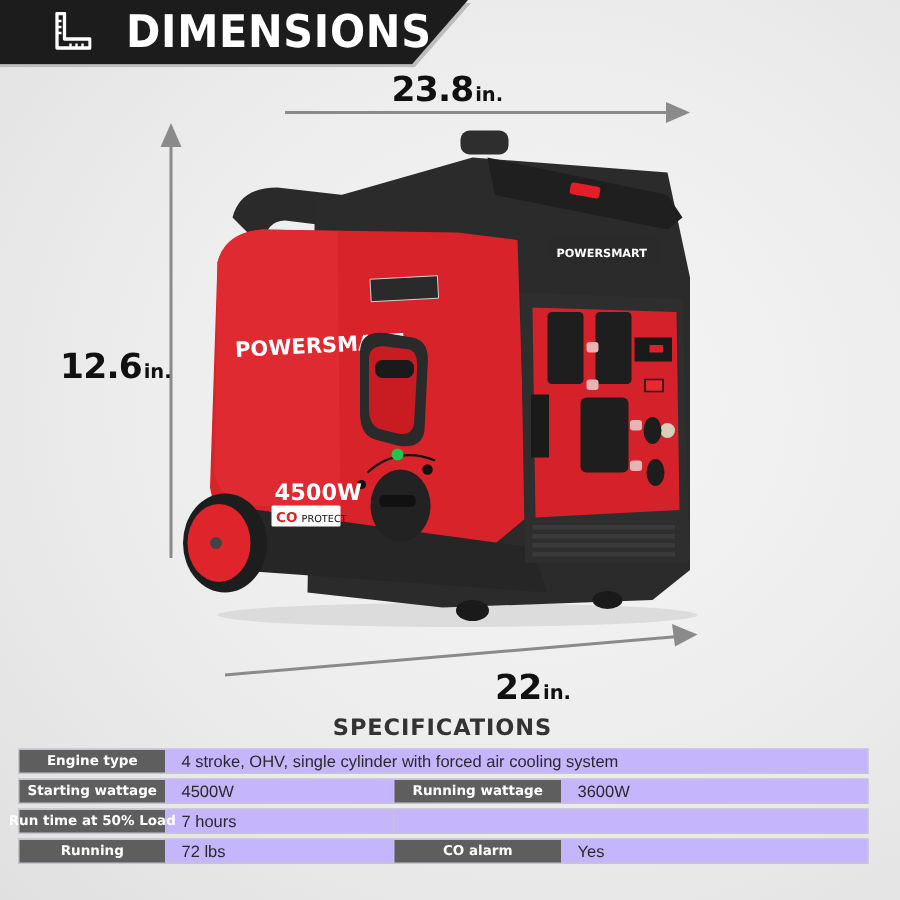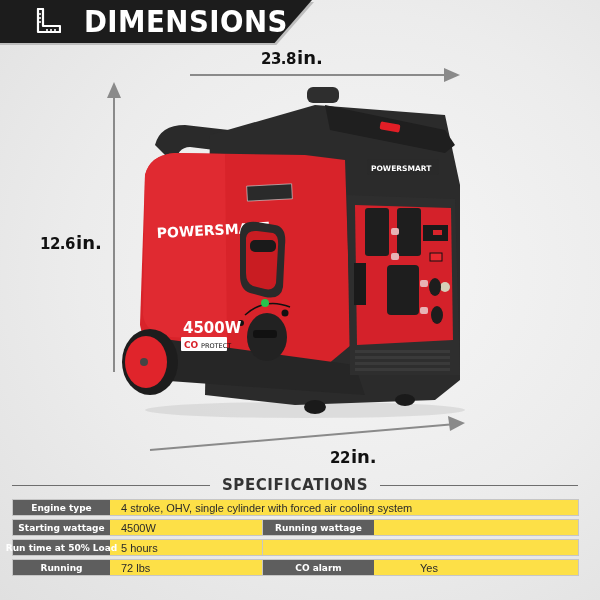--- a/index.html
+++ b/index.html
@@ -24,60 +24,60 @@
   .ruler-icon { position: absolute; left: 35px; top: 8px; width: 26px; height: 26px; }
   .banner-title {
     position: absolute; left: 84px; top: 4px;
     font-family: "DejaVu Sans", sans-serif; font-weight: bold;
     font-size: 30px; letter-spacing: 0.5px; color: #ffffff;
     transform: scaleX(0.92); transform-origin: left center;
   }
   
   .dim-label { position: absolute; color: #111; white-space: nowrap; }
   .dim-num {
-    font-family: "DejaVu Sans", sans-serif; font-weight: bold; font-size: 15px;
+    font-family: "DejaVu Sans", sans-serif; font-weight: bold; font-size: 23px;
     letter-spacing: -0.5px;
   }
   .dim-unit {
-    font-family: "DejaVu Sans", sans-serif; font-weight: bold; font-size: 18px; margin-left: 1px;
+    font-family: "DejaVu Sans", sans-serif; font-weight: bold; font-size: 13px; margin-left: 1px;
   }
   .dim-width { left: 261px; top: 47px; }
   .dim-height { left: 40px; top: 232px; }
   .dim-depth { left: 330px; top: 446px; text-align: center; }
   svg.arrows { position: absolute; left: 0; top: 0; }
   
   .generator { position: absolute; left: 115px; top: 75px; width: 350px; height: 345px; }
   
   .specs-title-wrap {
     position: absolute; left: 12px; top: 474px; width: 566px; height: 22px;
-    display: flex; align-items: center;
+    display: flex; align-items: center; flex-direction: column;
   }
   .specs-line { flex: 1; height: 1px; background: #6e6e6e; }
   .specs-title {
     padding: 0 12px; font-family: "DejaVu Sans", sans-serif; font-weight: bold;
     font-size: 15px; color: #333; letter-spacing: 0.6px;
   }
   .spec-table { position: absolute; left: 12px; top: 499px; width: 567px; }
   .spec-row {
     display: flex; height: 17px; margin-bottom: 3px;
-    border: 1px solid #c6c6c6; background: #fde047;
+    border: 1px solid #c6c6c6; background: #c4b5fd;
   }
   .spec-row.full .spec-value { flex: 1; }
   .spec-label {
     width: 97px; background: #5e5e5e; color: #fff;
     font-family: "DejaVu Sans", sans-serif; font-weight: bold; font-size: 9px;
     display: flex; align-items: center; justify-content: center; white-space: nowrap;
   }
   .spec-value {
     font-size: 11px; color: #2a2a2a; display: flex; align-items: center;
     padding-left: 11px; white-space: nowrap;
   }
   .spec-cell { display: flex; }
   .spec-cell.left .spec-value { width: 153px; border-right: 1px solid #c6c6c6; }
-  .spec-cell.right { flex: 1; gap: 35px; }
+  .spec-cell.right { flex: 1; }
   .spec-cell.right .spec-label { width: 111px; }
   .spec-cell.right .spec-value { flex: 1; }
 </style>
 </head>
 <body>
 
 <div class="banner-shadow"></div>
 <div class="banner"></div>
 <svg class="ruler-icon" viewBox="0 0 26 26">
   <path d="M3 1 H8 V18 H25 V24 H3 Z" fill="none" stroke="#fff" stroke-width="2.2" stroke-linejoin="round"></path>
@@ -200,26 +200,27 @@
     <div class="spec-label">Engine type</div>
     <div class="spec-value">4 stroke, OHV, single cylinder with forced air cooling system</div>
   </div>
   <div class="spec-row">
     <div class="spec-cell left">
       <div class="spec-label">Starting wattage</div>
       <div class="spec-value">4500W</div>
     </div>
     <div class="spec-cell right">
       <div class="spec-label">Running wattage</div>
+      <div class="spec-value">3600W</div>
     </div>
   </div>
   <div class="spec-row">
     <div class="spec-cell left">
       <div class="spec-label">Run time at 50% Load</div>
-      <div class="spec-value">5 hours</div>
+      <div class="spec-value">7 hours</div>
     </div>
   </div>
   <div class="spec-row">
     <div class="spec-cell left">
       <div class="spec-label">Running</div>
       <div class="spec-value">72 lbs</div>
     </div>
     <div class="spec-cell right">
       <div class="spec-label">CO alarm</div>
       <div class="spec-value">Yes</div>

